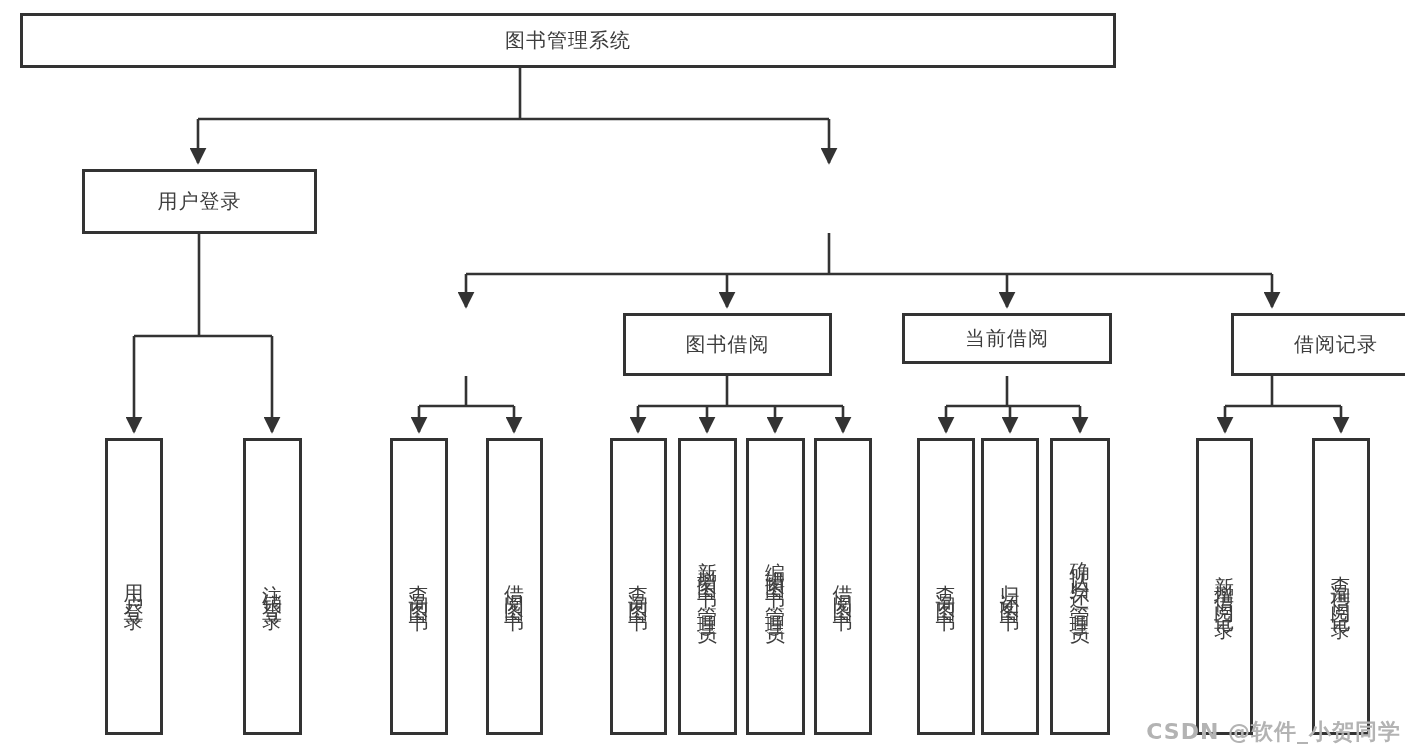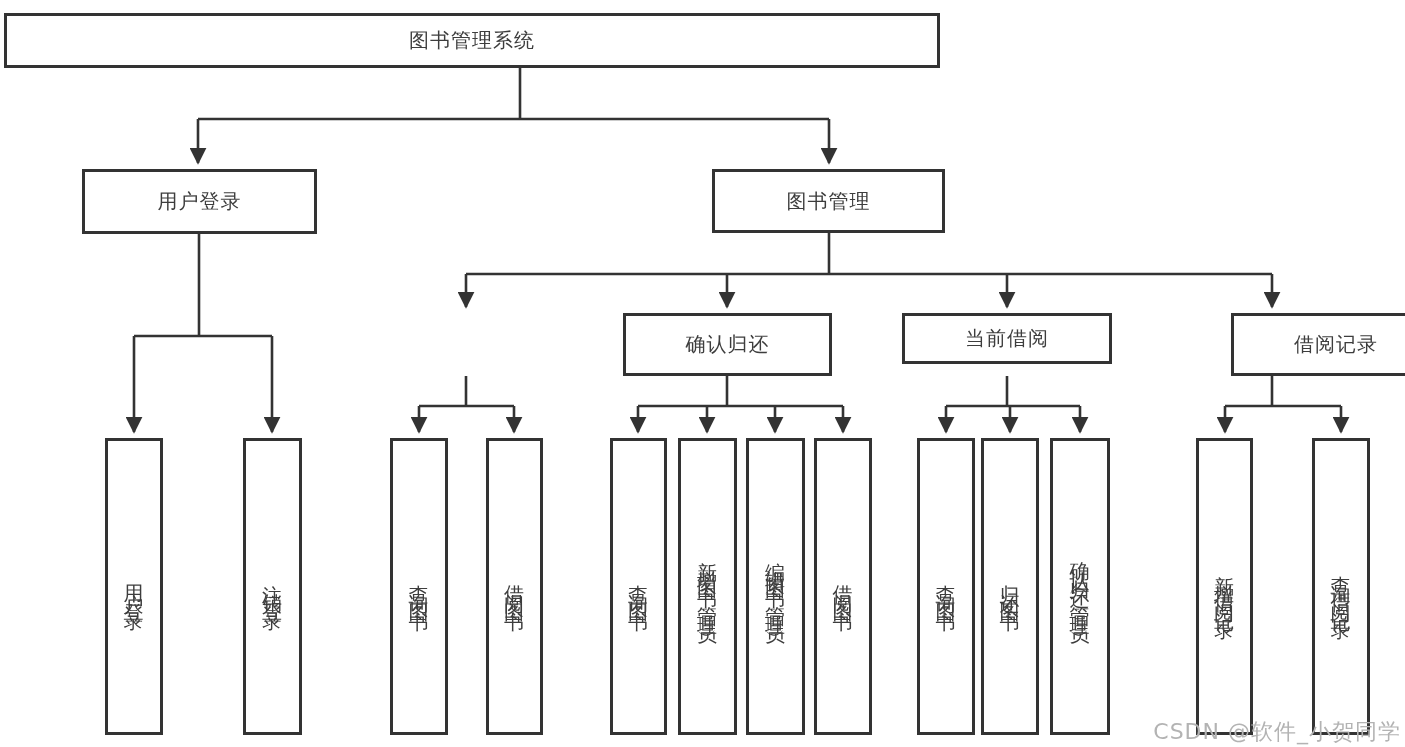--- a/index.html
+++ b/index.html
@@ -47,20 +47,21 @@
     line-height: 1;
   }
   .watermark {
     position: absolute;
     right: 4px;
     bottom: 0px;
     font-size: 22px;
     color: #b3b3b3;
     letter-spacing: 1px;
     white-space: nowrap;
+    font-weight: bold;
   }
 </style>
 </head>
 <body>
 
 <div class="canvas">
 
   <svg class="connector-layer" width="1405" height="747" viewBox="0 0 1405 747" xmlns="http://www.w3.org/2000/svg">
     <defs>
       <marker id="arrow" viewBox="0 0 10 10" refX="9" refY="5" markerWidth="17" markerHeight="17" markerUnits="userSpaceOnUse" orient="auto">
@@ -104,26 +105,25 @@
       <path d="M1010,406 V432" marker-end="url(#arrow)"></path>
       <path d="M1080,406 V432" marker-end="url(#arrow)"></path>
 
       <path d="M1272,376 V406"></path>
       <path d="M1225,406 H1341"></path>
       <path d="M1225,406 V432" marker-end="url(#arrow)"></path>
       <path d="M1341,406 V432" marker-end="url(#arrow)"></path>
     </g>
   </svg>
 
-  <div class="box h" style="left:4px;top:13px;width:936px;height:55px">图书管理系统</div>
+  <div class="box h" style="left:20px;top:13px;width:1096px;height:55px">图书管理系统</div>
 
   <div class="box h" style="left:82px;top:169px;width:235px;height:65px">用户登录</div>
-  <div class="box h" style="left:712px;top:169px;width:233px;height:64px">图书管理</div>
 
-  <div class="box h" style="left:623px;top:313px;width:209px;height:63px">确认归还</div>
+  <div class="box h" style="left:623px;top:313px;width:209px;height:63px">图书借阅</div>
   <div class="box h" style="left:902px;top:313px;width:210px;height:51px">当前借阅</div>
   <div class="box h" style="left:1231px;top:313px;width:210px;height:63px">借阅记录</div>
 
   <div class="box v" style="left:105px;top:438px;width:58px;height:297px">用户登录</div>
   <div class="box v" style="left:243px;top:438px;width:59px;height:297px">注销登录</div>
 
   <div class="box v" style="left:390px;top:438px;width:58px;height:297px">查询图书</div>
   <div class="box v" style="left:486px;top:438px;width:57px;height:297px">借阅图书</div>
 
   <div class="box v" style="left:610px;top:438px;width:57px;height:297px">查询图书</div>

